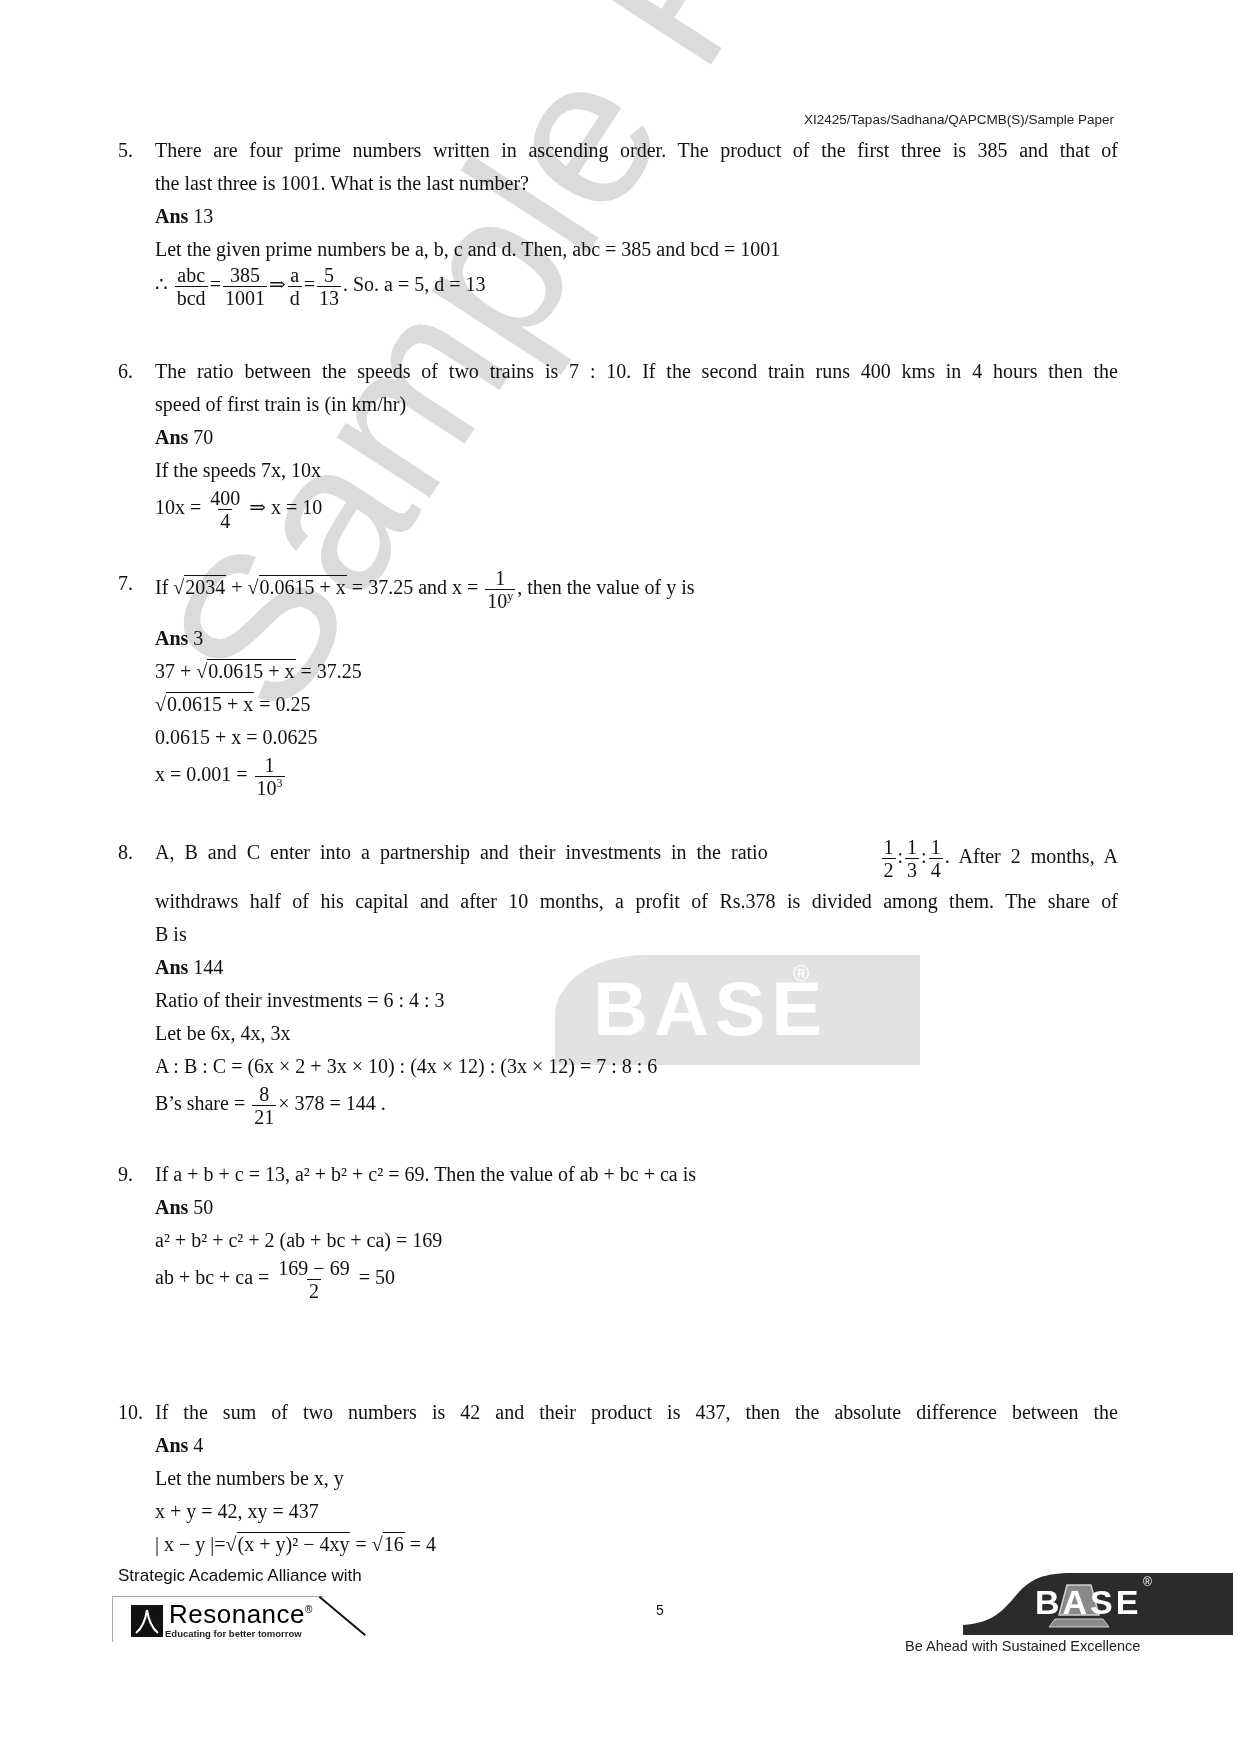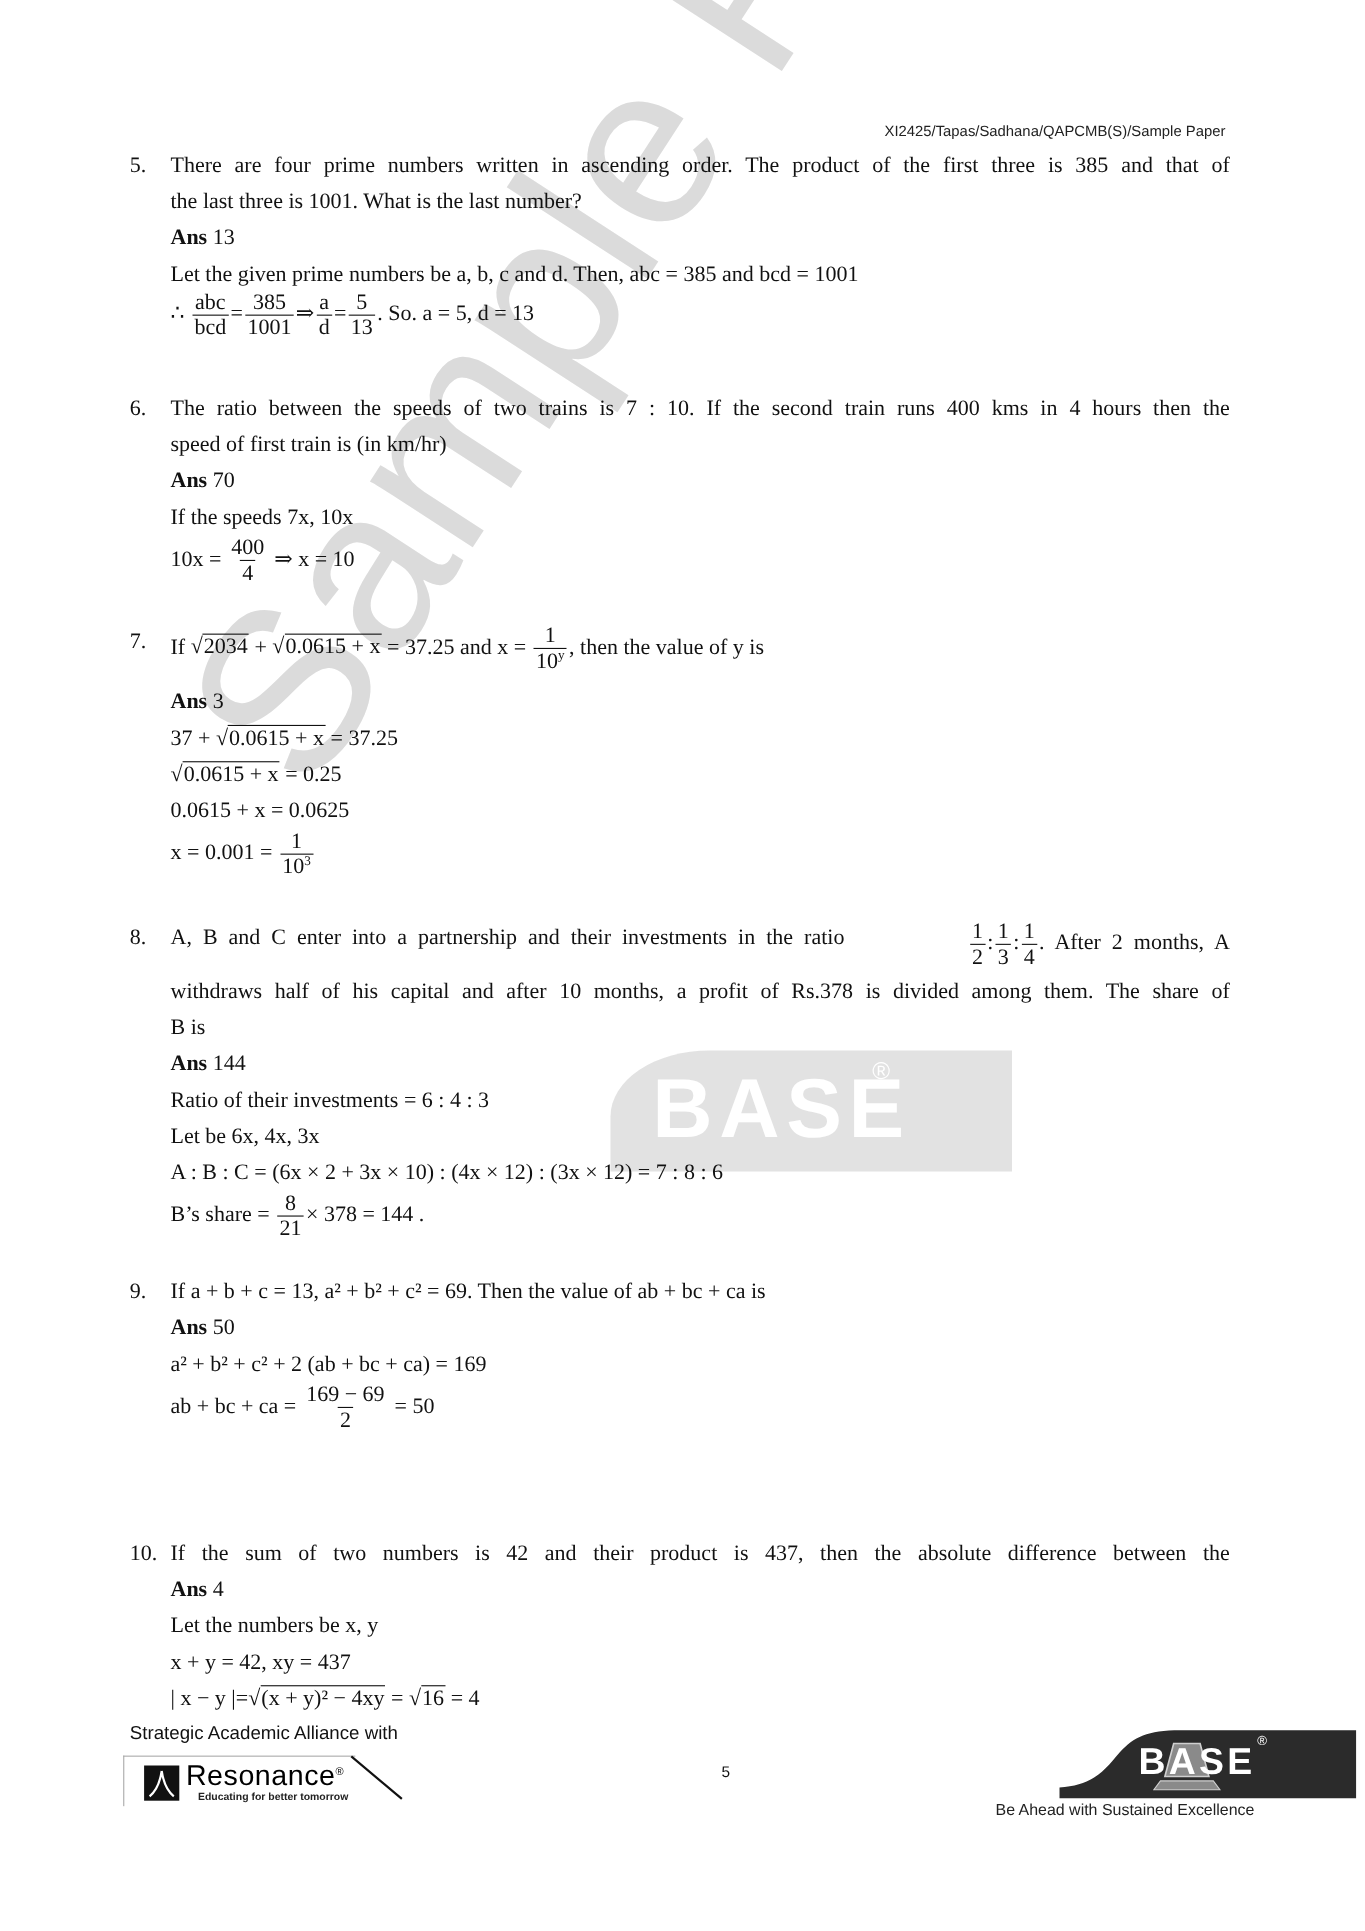--- a/index.html
+++ b/index.html
@@ -30,21 +30,21 @@
   .wm-logo .r { position:absolute; left:238px; top:6px; font-size:22px; color:#fff; font-family:"Liberation Sans", sans-serif; }
   .content { position:relative; z-index:1; }
   .foot-left-label { position:absolute; left:118px; top:1566px; font-family:"Liberation Sans", sans-serif;
                      font-size:17px; color:#111; }
   .res-box { position:absolute; left:112px; top:1596px; width:210px; height:45px;
              border-top:1px solid #aaa; border-left:1px solid #aaa; }
   .res-icon { position:absolute; left:18px; top:8px; width:32px; height:32px; background:#111; }
   .res-name { position:absolute; left:56px; top:2px; font-family:"Liberation Sans", sans-serif;
               font-size:26px; color:#000000; letter-spacing:0.5px; }
   .res-name sup { font-size:10px; }
-  .res-tag { position:absolute; left:67px; top:31px; font-family:"Liberation Sans", sans-serif;
+  .res-tag { position:absolute; left:52px; top:31px; font-family:"Liberation Sans", sans-serif;
              font-weight:bold; font-size:9.5px; color:#222; }
   .res-slash { position:absolute; left:320px; top:1596px; width:60px; height:2px; background:#111;
                transform:rotate(40deg); transform-origin:left top; }
   .pgnum { position:absolute; left:656px; top:1602px; font-family:"Liberation Sans", sans-serif; font-size:14px; }
   .base-foot { position:absolute; left:963px; top:1571px; width:270px; height:64px; }
   .base-foot svg { position:absolute; left:0; top:0; }
   .base-foot .t { position:absolute; left:72px; top:12px; font-family:"Liberation Sans", sans-serif;
                   font-weight:bold; font-size:34px; color:#fff; letter-spacing:3px; }
   .base-foot .r { position:absolute; left:180px; top:4px; font-family:"Liberation Sans", sans-serif; font-size:12px; color:#fff; }
   .base-tag { position:absolute; left:905px; top:1638px; font-family:"Liberation Sans", sans-serif;

